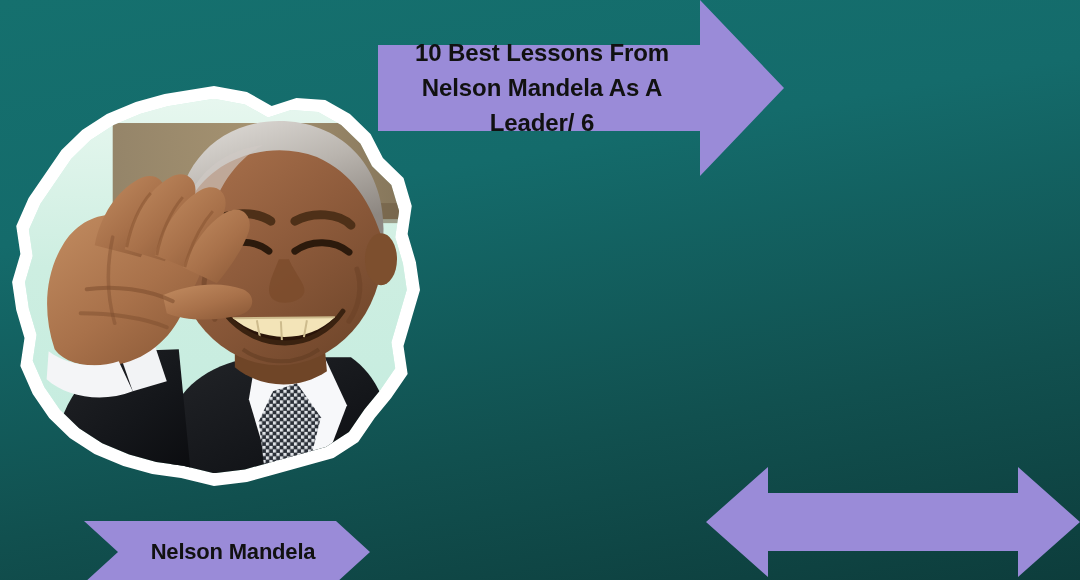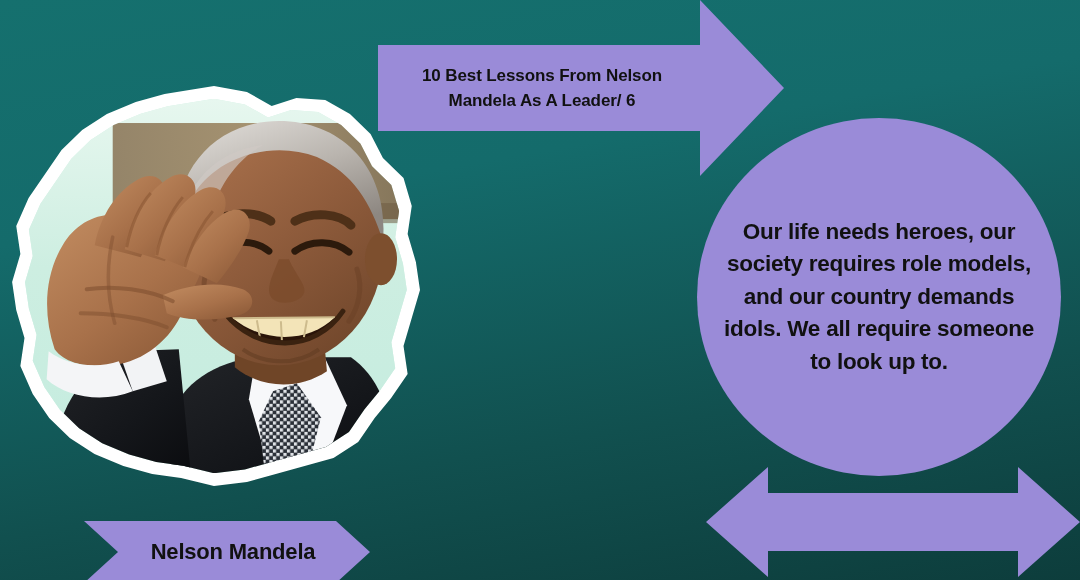--- a/index.html
+++ b/index.html
@@ -78,21 +78,21 @@
   #title-arrow .arrow-text {
     position: absolute;
     left: 8px;
     top: 45px;
     width: 312px;
     height: 87px;
     display: flex;
     align-items: center;
     justify-content: center;
     text-align: center;
-    font-size: 17px;
+    font-size: 24px;
     font-weight: bold;
     line-height: 1.45;
     color: #111111;
     letter-spacing: -0.1px;
     padding: 0 6px;
     box-sizing: border-box;
   }
 
   
   #quote-bubble {
@@ -282,23 +282,20 @@
     </div>
   </div>
 
   <div id="title-arrow">
     <svg class="arrow-svg" viewBox="0 0 406 176" preserveAspectRatio="none">
       <polygon points="0,45 322,45 322,0 406,88 322,176 322,131 0,131" fill="#9a8bd8"></polygon>
     </svg>
     <div class="arrow-text">10 Best Lessons From Nelson Mandela As A Leader/ 6</div>
   </div>
 
-  <div id="quote-bubble">
-    <div class="quote-text">Our life needs heroes, our society requires role models, and our country demands idols. We all require someone to look up to.</div>
-  </div>
 
   <div id="website-arrow">
     <svg class="arrow-svg" viewBox="0 0 374 116" preserveAspectRatio="none">
       <polygon points="0,58 62,3 62,29 312,29 312,3 374,58 312,113 312,87 62,87 62,113" fill="#9a8bd8"></polygon>
     </svg>
   </div>
 
   <div id="name-ribbon">
     <svg class="ribbon-svg" viewBox="0 0 286 62" preserveAspectRatio="none">
       <polygon points="0,0 252,0 286,31 252,62 0,62 34,31" fill="#9a8bd8"></polygon>

